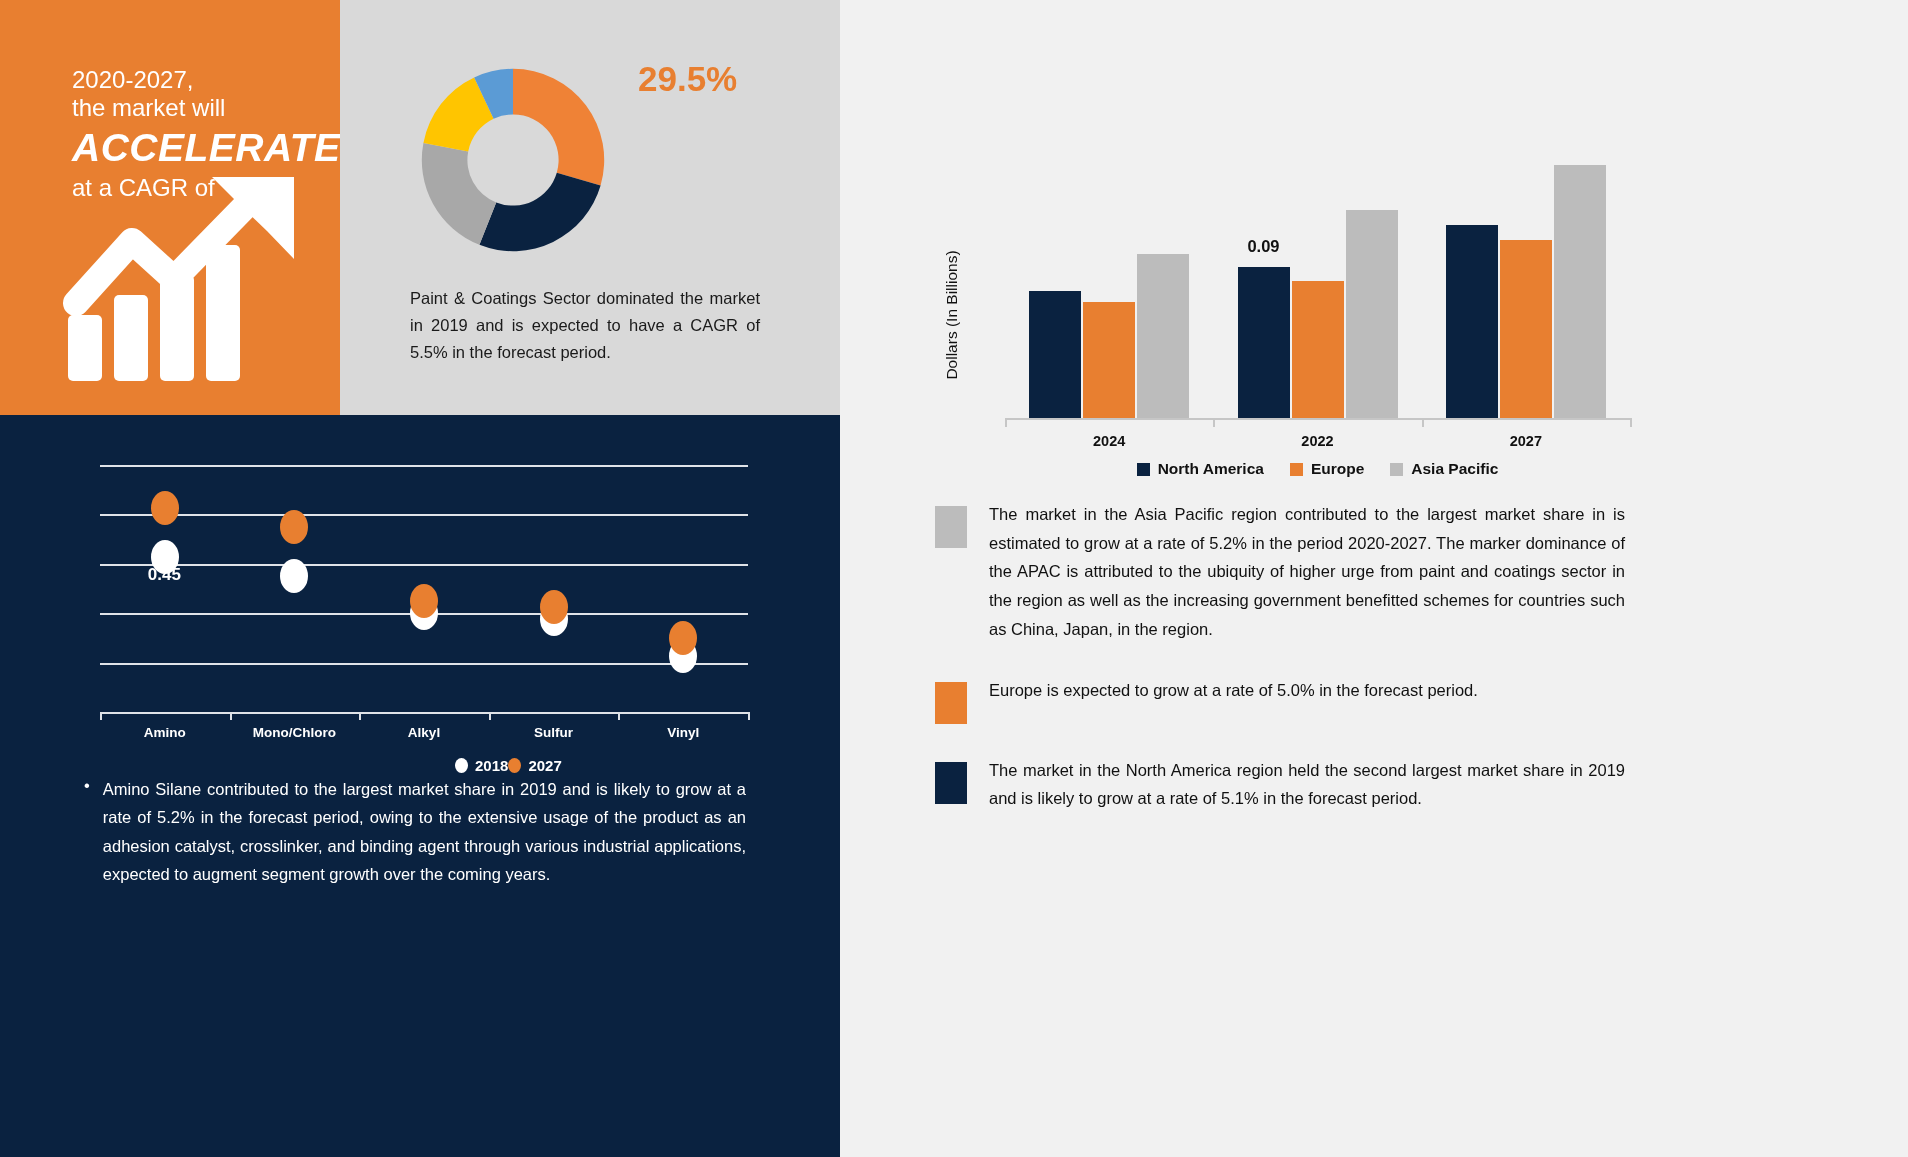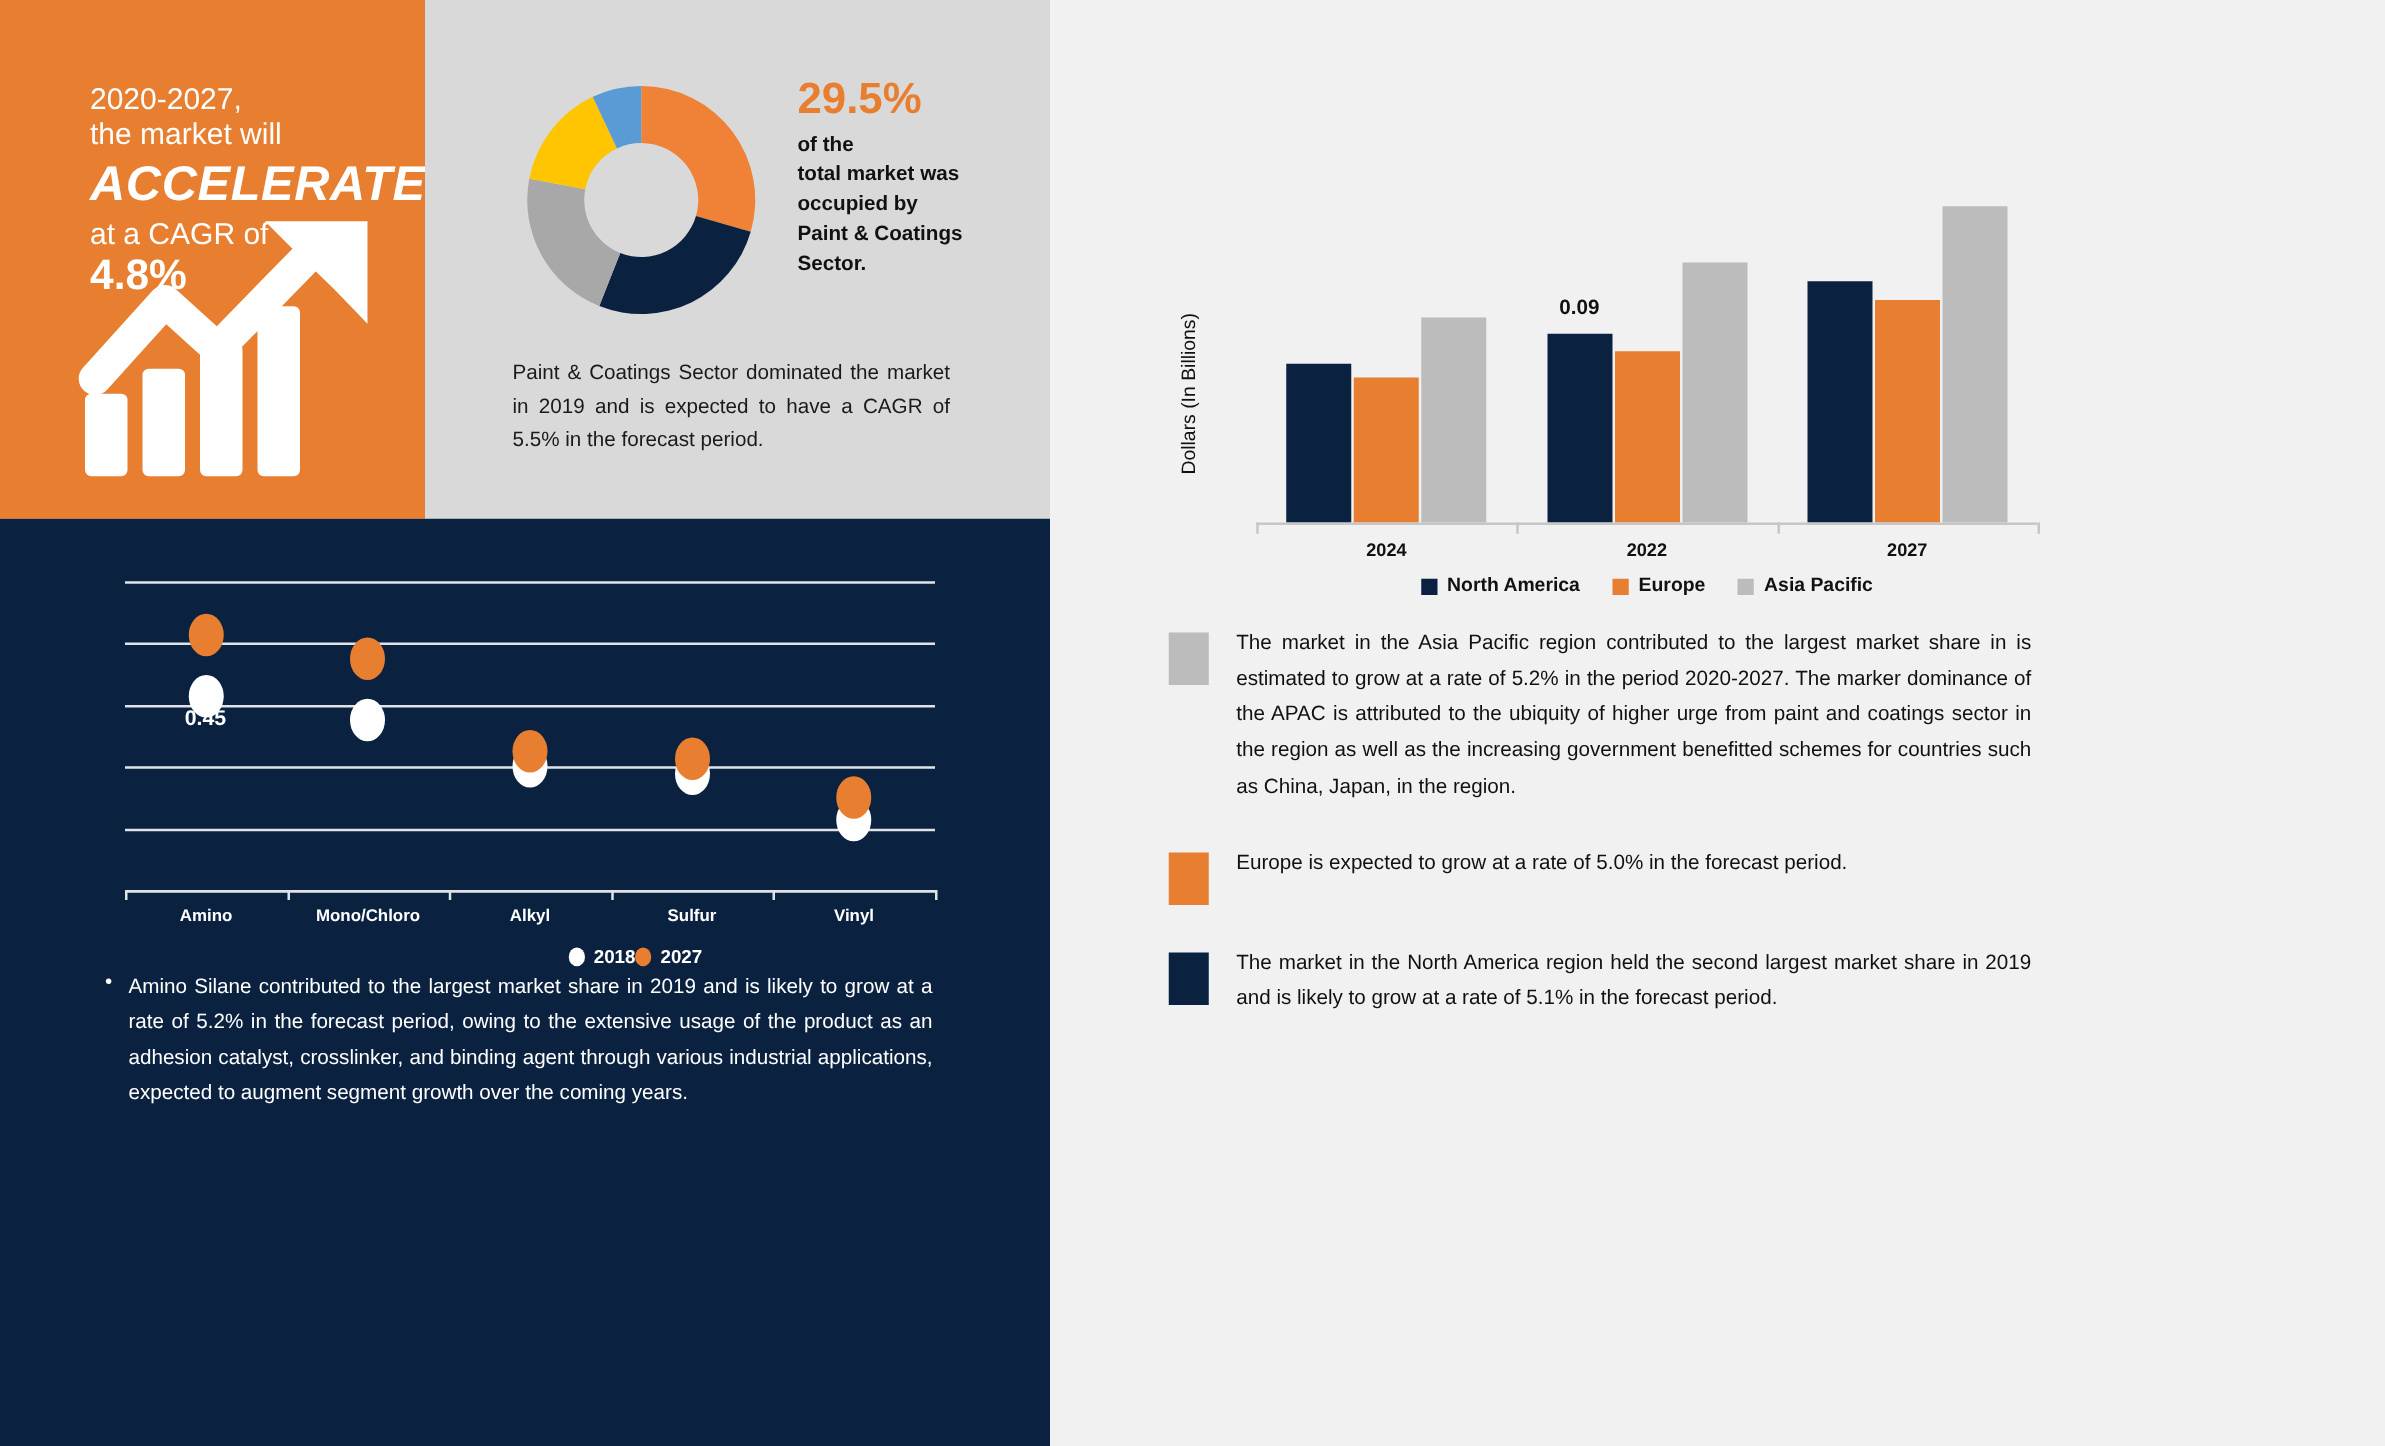--- a/index.html
+++ b/index.html
@@ -78,21 +78,20 @@
 </style>
 </head>
 <body>
 
 <div class="panel" id="accelerate-panel">
   <div id="accelerate-text">
     <div class="acc-line1">2020-2027,</div>
     <div class="acc-line2">the market will</div>
     <div class="acc-big">ACCELERATE</div>
     <div class="acc-line4">at a CAGR of</div>
-    <div class="acc-pct">4.8%</div>
   </div>
   <svg id="growth-arrow-icon" viewBox="0 0 250 210">
     <rect x="6" y="140" width="34" height="66" rx="5" fill="#fff"></rect>
     <rect x="52" y="120" width="34" height="86" rx="5" fill="#fff"></rect>
     <rect x="98" y="100" width="34" height="106" rx="5" fill="#fff"></rect>
     <rect x="144" y="70" width="34" height="136" rx="5" fill="#fff"></rect>
     <path d="M14 128 L70 66 L112 104 L196 18" stroke="#fff" stroke-width="26" fill="none" stroke-linecap="round" stroke-linejoin="round"></path>
     <path d="M150 2 L232 2 L232 84 L205 56 L178 30 Z" fill="#fff"></path>
   </svg>
 </div>
@@ -102,27 +101,20 @@
     <g id="donut-slices">
         <path d="M 50 2 A 48 48 0 0 1 96.09409691249327 63.391573089882996 L 73.04704845624664 56.6957865449415 A 24 24 0 0 0 50 26 Z" fill="#ef8236"></path>
         <path d="M 96.09409691249327 63.391573089882996 A 48 48 0 0 1 32.33002147113547 94.62927132263607 L 41.16501073556773 72.31463566131804 A 24 24 0 0 0 73.04704845624664 56.6957865449415 Z" fill="#0a2240"></path>
         <path d="M 32.33002147113547 94.62927132263607 A 48 48 0 0 1 2.8502119650229503 41.00569689988521 L 26.425105982511475 45.502848449942604 A 24 24 0 0 0 41.16501073556773 72.31463566131804 Z" fill="#a8a8a8"></path>
         <path d="M 2.8502119650229503 41.00569689988521 A 48 48 0 0 1 29.562594004876498 6.568301481631067 L 39.78129700243825 28.284150740815534 A 24 24 0 0 0 26.425105982511475 45.502848449942604 Z" fill="#ffc500"></path>
         <path d="M 29.562594004876498 6.568301481631067 A 48 48 0 0 1 49.99999999999999 2 L 49.99999999999999 26 A 24 24 0 0 0 39.78129700243825 28.284150740815534 Z" fill="#5b9bd5"></path>
       </g>
   </svg>
   <div id="donut-headline">
     <div id="donut-pct">29.5%</div>
-    <div id="donut-sub">
-        <div>of the</div>
-        <div>total market was</div>
-        <div>occupied by</div>
-        <div>Paint &amp; Coatings</div>
-        <div>Sector.</div>
-      </div>
   </div>
   <div id="donut-caption">Paint &amp; Coatings Sector dominated the market in 2019 and is expected to have a CAGR of 5.5% in the forecast period.</div>
 </div>
 
 <div class="panel" id="dotplot-panel">
   <div id="dotplot">
     <div id="dotplot-grid">
         <div class="grid-line" style="top: 24.7273px;"></div>
         <div class="grid-line" style="top: 74.1818px;"></div>
         <div class="grid-line" style="top: 123.636px;"></div>

